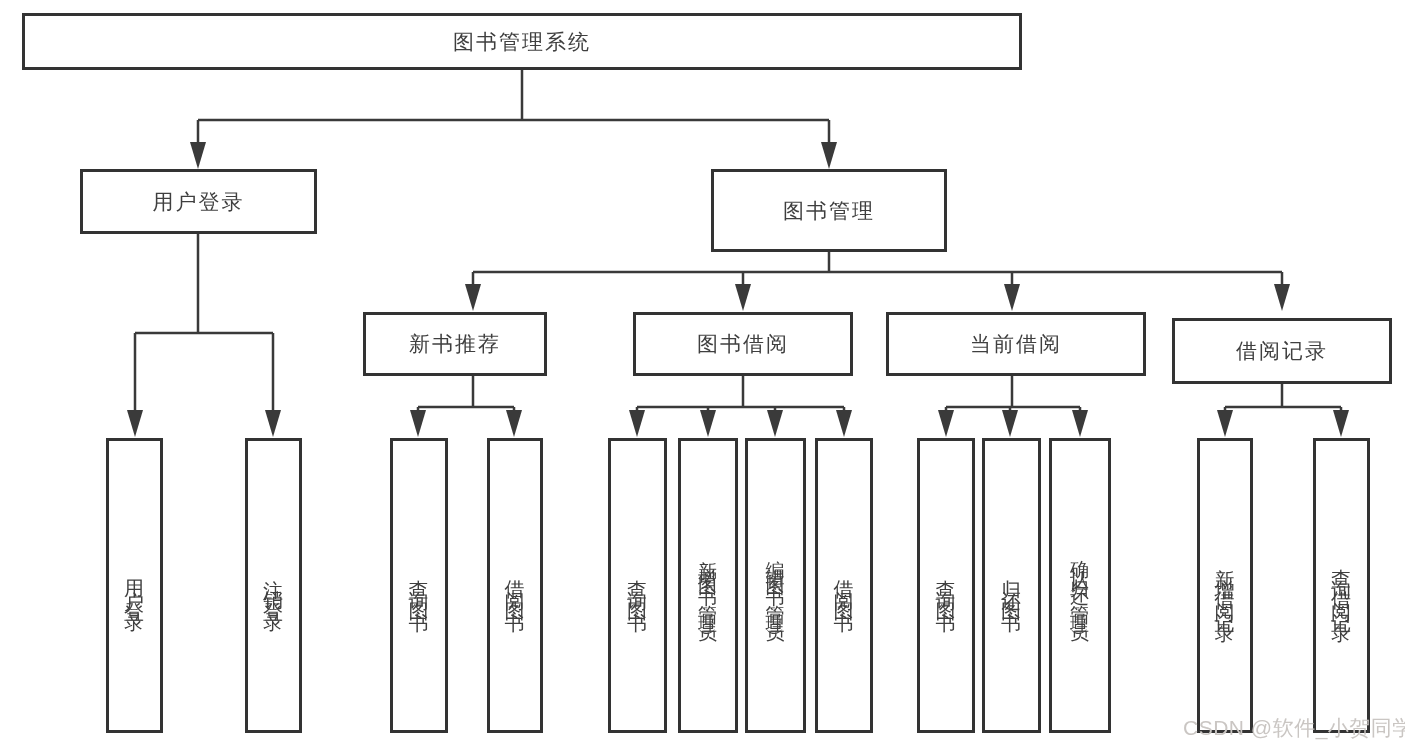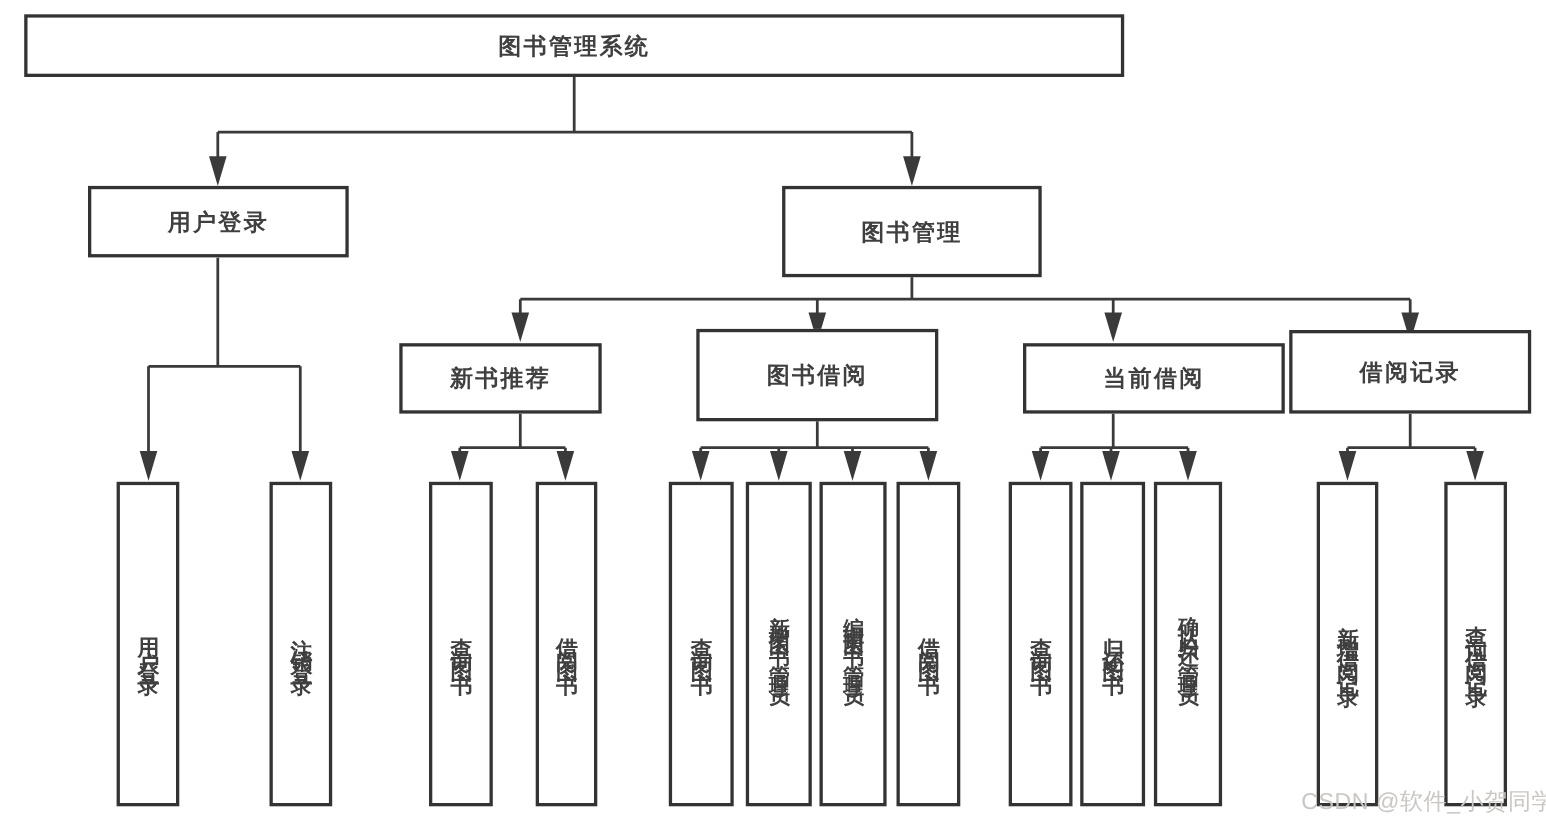--- a/index.html
+++ b/index.html
@@ -10,21 +10,20 @@
   body{background:var(--background);font-family:"Liberation Sans","DejaVu Sans",sans-serif;}
   .stage{position:relative;width:1405px;height:747px;background:var(--background);overflow:hidden;}
   svg.connectors{position:absolute;left:0;top:0;z-index:1;}
   svg .ln{stroke:var(--line);stroke-width:2.5;fill:none;}
   svg .ar{fill:var(--line);stroke:none;}
   .box{
     position:absolute;z-index:2;box-sizing:border-box;
     background:var(--background);border:3px solid var(--border);
     display:flex;align-items:center;justify-content:center;
     color:var(--text);
-    font-weight:bold;
   }
   .h{font-size:21px;letter-spacing:2px;white-space:nowrap;}
   .v{
     writing-mode:vertical-rl;text-orientation:mixed;
     font-size:20px;letter-spacing:11px;line-height:1;
   }
   .v.long{font-size:19px;letter-spacing:9px;}
   .watermark{
     position:absolute;z-index:9;left:1183px;top:714px;
     font-size:21px;letter-spacing:0.5px;color:var(--watermark);white-space:nowrap;
@@ -71,23 +70,23 @@
     <polygon class="ar" points="1217,410 1233,410 1225,437"></polygon>
     <polygon class="ar" points="1333,410 1349,410 1341,437"></polygon>
   </svg>
 
   <div class="box h" style="left:22px;top:13px;width:1000px;height:57px">图书管理系统</div>
 
   <div class="box h" style="left:80px;top:169px;width:237px;height:65px">用户登录</div>
   <div class="box h" style="left:711px;top:169px;width:236px;height:83px">图书管理</div>
 
   <div class="box h" style="left:363px;top:312px;width:184px;height:64px">新书推荐</div>
-  <div class="box h" style="left:633px;top:299px;width:220px;height:84px">图书借阅</div>
-  <div class="box h" style="left:930px;top:312px;width:238px;height:64px">当前借阅</div>
-  <div class="box h" style="left:1172px;top:300px;width:220px;height:76px">借阅记录</div>
+  <div class="box h" style="left:633px;top:312px;width:220px;height:64px">图书借阅</div>
+  <div class="box h" style="left:886px;top:312px;width:260px;height:64px">当前借阅</div>
+  <div class="box h" style="left:1172px;top:318px;width:220px;height:66px">借阅记录</div>
 
   <div class="box v" style="left:106px;top:438px;width:57px;height:295px">用户登录</div>
   <div class="box v" style="left:245px;top:438px;width:57px;height:295px">注销登录</div>
 
   <div class="box v" style="left:390px;top:438px;width:58px;height:295px">查询图书</div>
   <div class="box v" style="left:487px;top:438px;width:56px;height:295px">借阅图书</div>
 
   <div class="box v" style="left:608px;top:438px;width:59px;height:295px">查询图书</div>
   <div class="box v long" style="left:678px;top:438px;width:60px;height:295px">新增图书（管理员）</div>
   <div class="box v long" style="left:745px;top:438px;width:61px;height:295px">编辑图书（管理员）</div>

